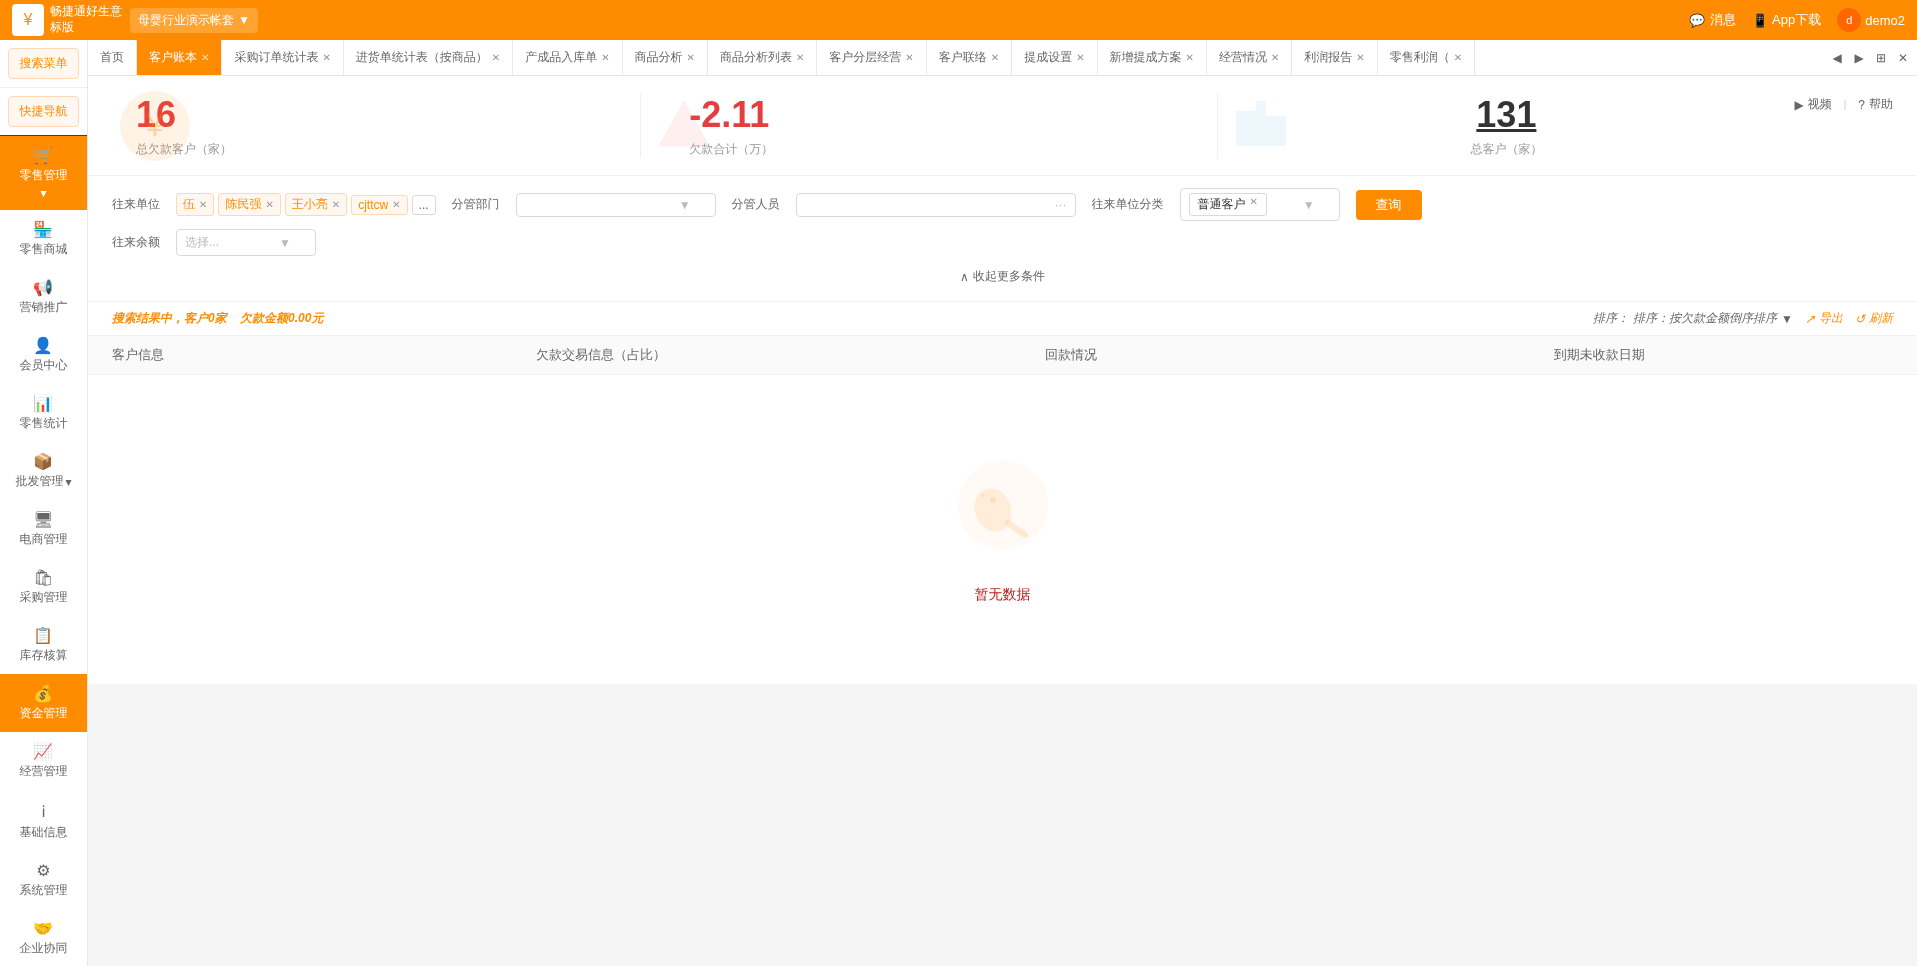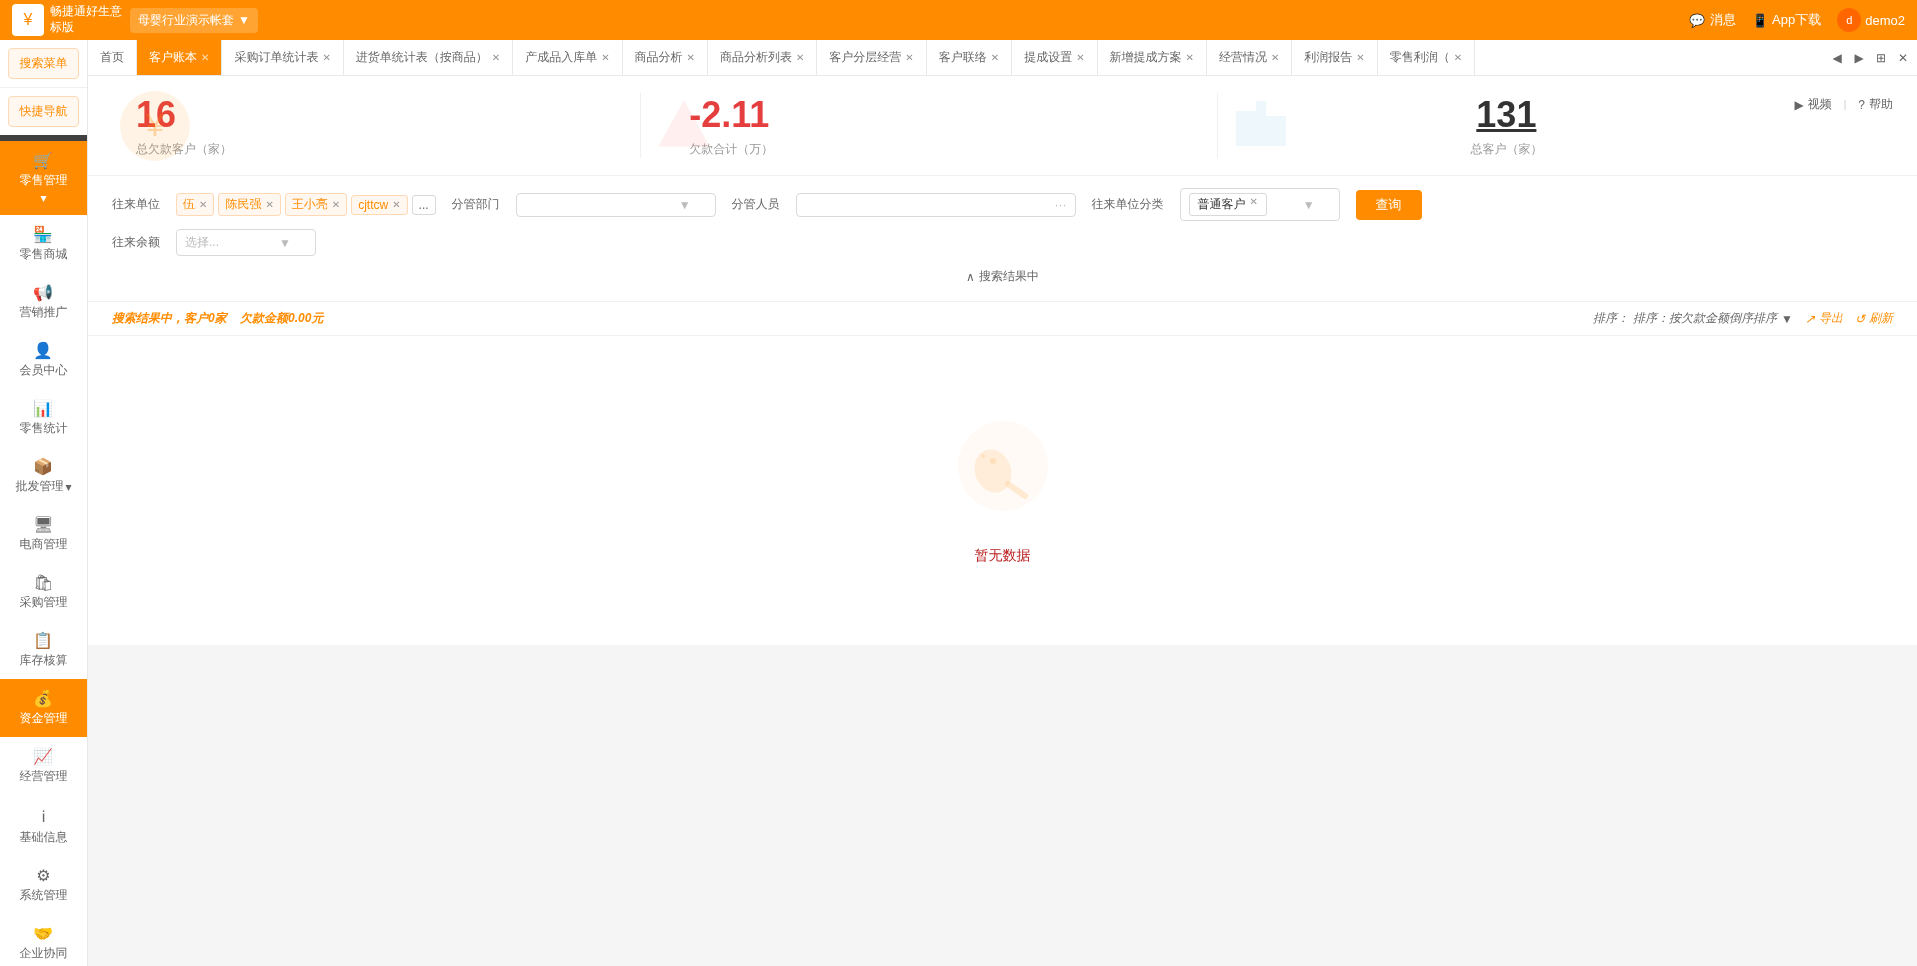--- a/index.html
+++ b/index.html
@@ -15,21 +15,21 @@
     .workspace-selector { background: rgba(255,255,255,0.2); border: none; border-radius: 4px; color: #fff; padding: 4px 8px; font-size: 12px; cursor: pointer; display: flex; align-items: center; gap: 4px; }
     .top-bar-right { display: flex; align-items: center; gap: 16px; color: #fff; font-size: 13px; }
     .top-bar-right-item { display: flex; align-items: center; gap: 4px; cursor: pointer; }
 
     .main-layout { display: flex; flex: 1; overflow: hidden; }
 
     
     .sidebar { width: 88px; background: #fff; border-right: 1px solid #e8e8e8; display: flex; flex-direction: column; flex-shrink: 0; }
     .sidebar-search { padding: 8px; border-bottom: 1px solid #f0f0f0; }
     .sidebar-search-btn { width: 100%; background: #fff7f0; border: 1px solid #ffd9b3; border-radius: 4px; padding: 6px 4px; font-size: 12px; color: #ff8c00; cursor: pointer; text-align: center; }
-    .sidebar-nav-btn { padding: 8px; border-bottom: 6px solid #404040; }
+    .sidebar-nav-btn { padding: 8px; border-bottom: 1px solid #404040; }
     .sidebar-nav-btn-inner { width: 100%; background: #fff7f0; border: 1px solid #ffd9b3; border-radius: 4px; padding: 6px 4px; font-size: 12px; color: #ff8c00; cursor: pointer; text-align: center; }
     .sidebar-item { padding: 10px 8px; text-align: center; cursor: pointer; font-size: 12px; color: #666; display: flex; flex-direction: column; align-items: center; gap: 2px; }
     .sidebar-item.active { background: #ff8c00; color: #fff; }
     .sidebar-item-icon { font-size: 16px; }
     .sidebar-item-expand { display: flex; align-items: center; justify-content: center; gap: 2px; }
 
     
     .tabs-bar { background: #fff; border-bottom: 1px solid #e8e8e8; display: flex; align-items: center; flex-shrink: 0; height: 36px; overflow: hidden; }
     .tab-item { display: flex; align-items: center; gap: 4px; padding: 0 12px; height: 36px; font-size: 12px; cursor: pointer; white-space: nowrap; border-right: 1px solid #e8e8e8; color: #666; }
     .tab-item.active { background: #ff8c00; color: #fff; }
@@ -358,21 +358,21 @@
             <span class="filter-label">往来余额</span>
             <div class="filter-select" style="min-width:140px;">
               <span class="filter-select-placeholder">选择...</span>
               <span style="margin-left:auto;color:#bbb;">▼</span>
             </div>
           </div>
 
           <div style="text-align:center;margin-top:4px;">
             <div class="collapse-btn">
               <span>∧</span>
-              <span>搜索结果中</span>
+              <span>收起更多条件</span>
             </div>
           </div>
         </div>
 
         <div class="search-results-bar">
           <div class="search-results-text">
             <span>搜索结果中，客户</span><span>0</span><span>家</span>
             &nbsp;&nbsp;
             <span>欠款金额</span><span>0.00</span><span>元</span>
           </div>
@@ -387,20 +387,26 @@
               <span>导出</span>
             </div>
             <div class="results-btn">
               <span>↺</span>
               <span>刷新</span>
             </div>
           </div>
         </div>
 
         <div class="table-container">
+          <div class="table-header">
+            <div class="table-col-customer">客户信息</div>
+            <div class="table-col-debt">欠款交易信息（占比）</div>
+            <div class="table-col-repay">回款情况</div>
+            <div class="table-col-date">到期未收款日期</div>
+          </div>
 
           <div class="empty-state">
             <div class="empty-icon">
               
               <svg width="100" height="100" viewBox="0 0 100 100">
                 <circle cx="50" cy="50" r="45" fill="rgba(255,140,0,0.1)"></circle>
                 <ellipse cx="40" cy="55" rx="18" ry="22" fill="rgba(255,140,0,0.3)" transform="rotate(-20,40,55)"></ellipse>
                 <circle cx="40" cy="45" r="3" fill="rgba(255,140,0,0.5)"></circle>
                 <line x1="55" y1="68" x2="72" y2="80" stroke="rgba(255,140,0,0.4)" stroke-width="6" stroke-linecap="round"></line>
                 <circle cx="30" cy="40" r="2" fill="rgba(255,140,0,0.4)"></circle>

